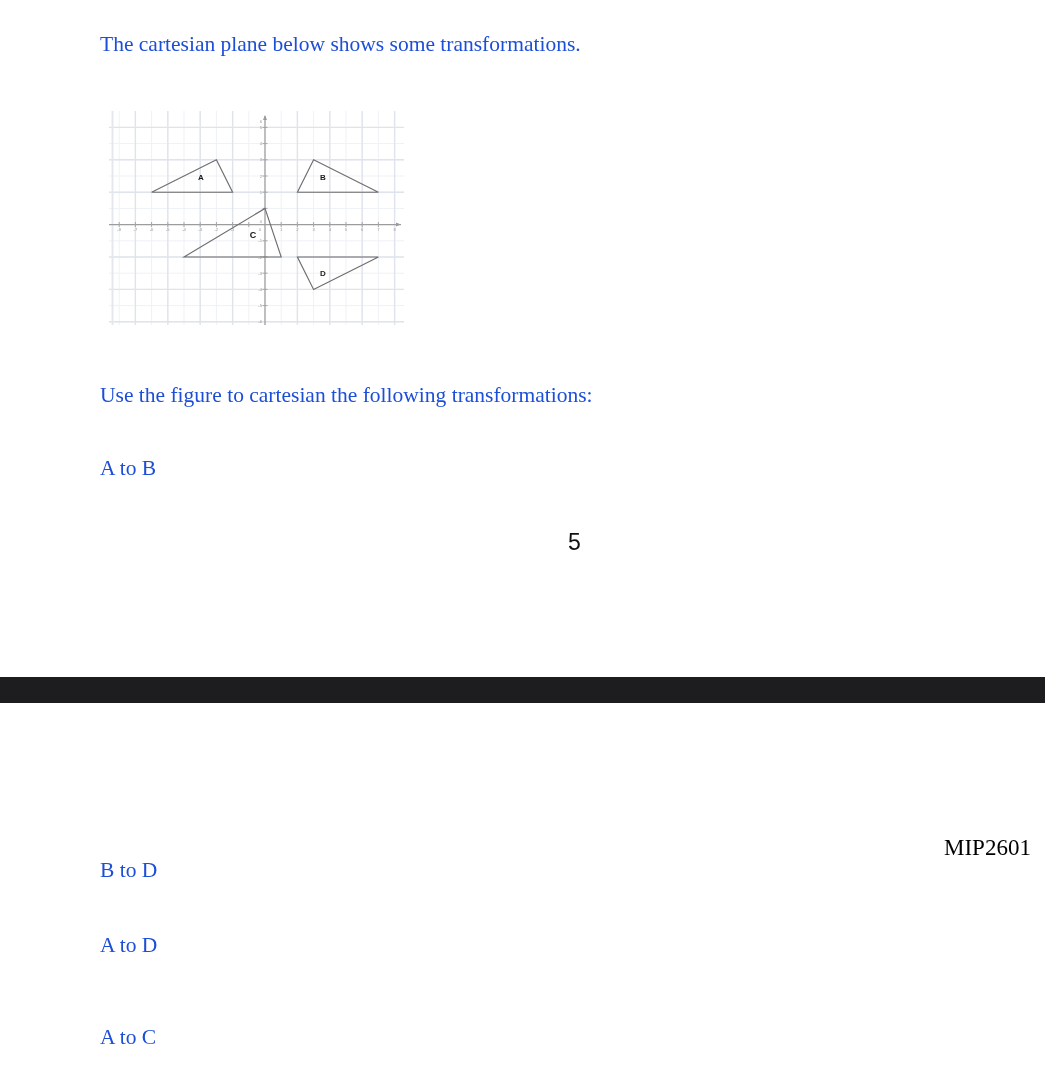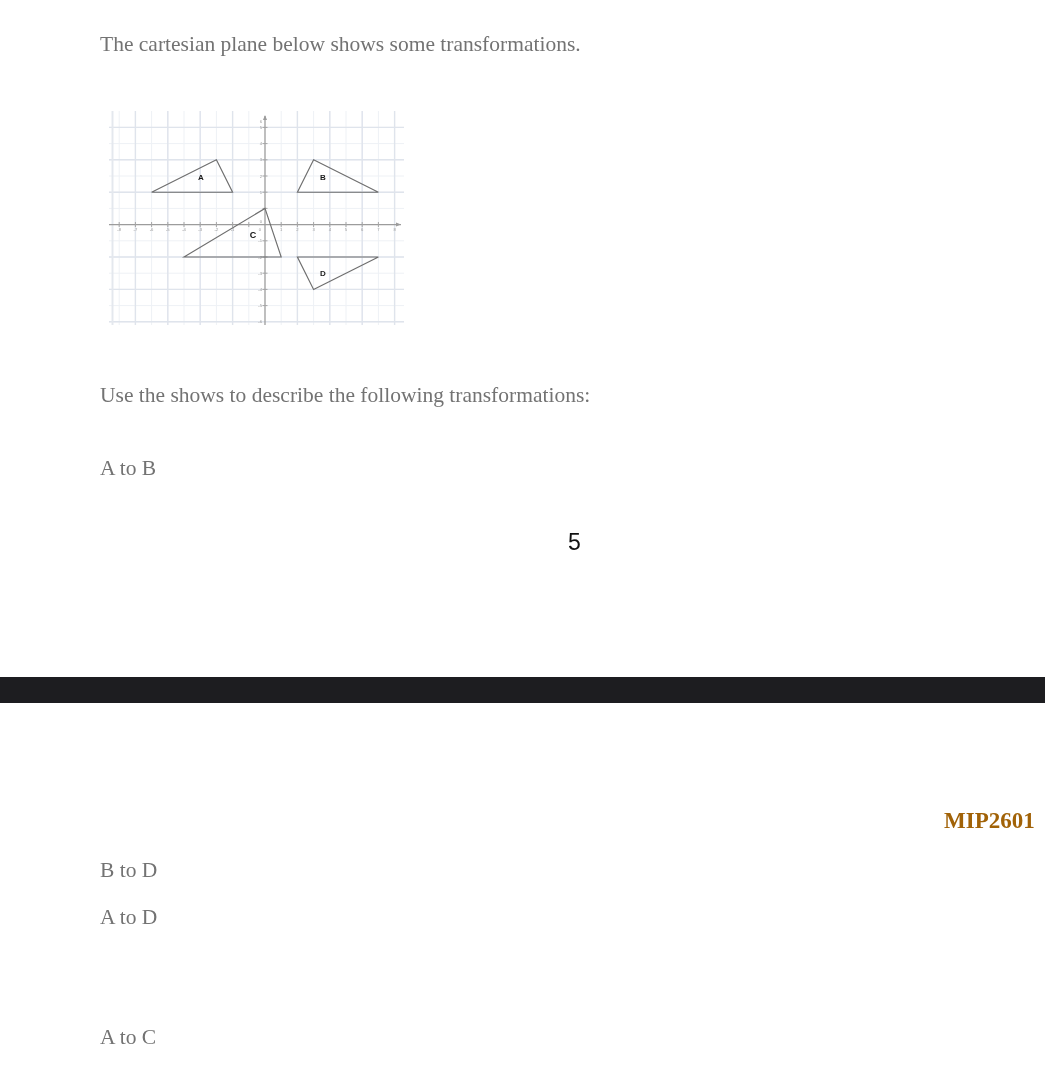--- a/index.html
+++ b/index.html
@@ -14,49 +14,48 @@
     overflow: hidden;
     font-family: "Liberation Serif", serif;
     color: #000000;
   }
 
   .doc-text {
     position: absolute;
     font-family: "Liberation Serif", serif;
     font-size: 21.5px;
     line-height: 1.2;
-    color: #737373;
+    color: #1d4ed8;
     white-space: nowrap;
   }
 
   #intro-line      { left: 100px; top: 32px;  }
   #instruction-line{ left: 100px; top: 383px; }
   #item-a-to-b     { left: 100px; top: 456px; text-align: center; }
   #item-b-to-d     { left: 100px; top: 858px; font-family: Liberation Serif, serif; }
-  #item-a-to-d     { left: 100px; top: 905px; }
+  #item-a-to-d     { left: 100px; top: 933px; }
   #item-a-to-c     { left: 100px; top: 1007px; margin-top: 18px;}
 
   #page-number {
     position: absolute;
     left: 568px;
     top: 529px;
     font-family: "Liberation Sans", sans-serif;
     font-size: 23px;
     color: #111111;
   }
 
   #course-code {
     position: absolute;
     left: 944px;
-    top: 808px;
+    top: 835px;
     font-family: "Liberation Serif", serif;
     font-size: 23px;
-    color: #a16207;
+    color: #000000;
     white-space: nowrap;
-    font-weight: bold;
   }
 
   #divider-band {
     position: absolute;
     left: 0;
     top: 677px;
     width: 1045px;
     height: 26px;
     background: #1d1d20;
   }
@@ -222,21 +221,21 @@
 
       <polygon points="76.0,147.0 157,98.4 173.2,147.0" fill="none" stroke="#6e6e6e" stroke-width="1.15"></polygon>
       <text x="145" y="128" fill="#111111" font-family="'Liberation Sans', sans-serif" font-size="9" font-weight="bold" text-anchor="middle">C</text>
 
       <polygon points="189.4,147.0 270.4,147.0 205.6,179.4" fill="none" stroke="#6e6e6e" stroke-width="1.15"></polygon>
       <text x="215" y="166" fill="#1a1a1a" font-family="'Liberation Sans', sans-serif" font-size="8" font-weight="bold" text-anchor="middle">D</text>
     </g>
   </svg>
 </div>
 
-<div class="doc-text" id="instruction-line">Use the shows to describe the following transformations:</div>
+<div class="doc-text" id="instruction-line">Use the figure to cartesian the following transformations:</div>
 
 <div class="doc-text" id="item-a-to-b">A to B</div>
 
 <div id="page-number">5</div>
 
 <div id="divider-band"></div>
 
 <div id="course-code">MIP2601</div>
 
 <div class="doc-text" id="item-b-to-d">B to D</div>

